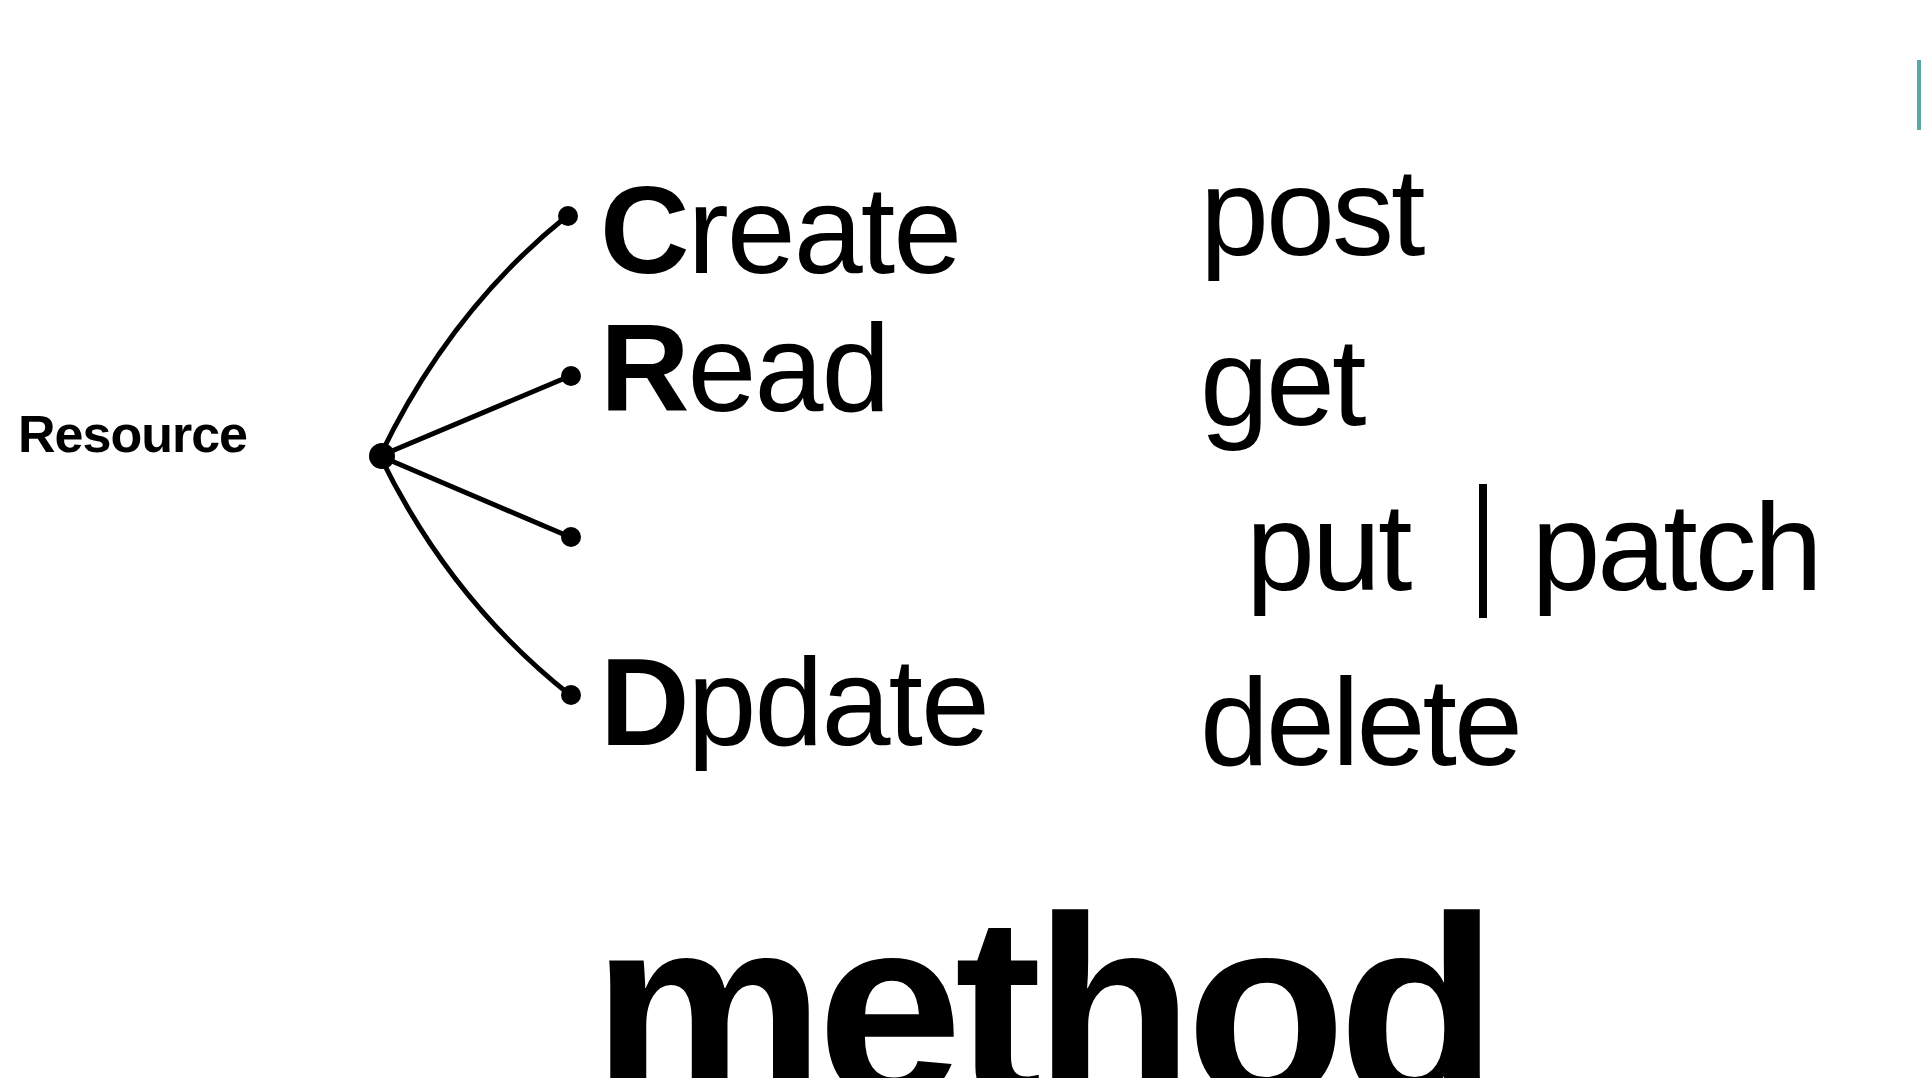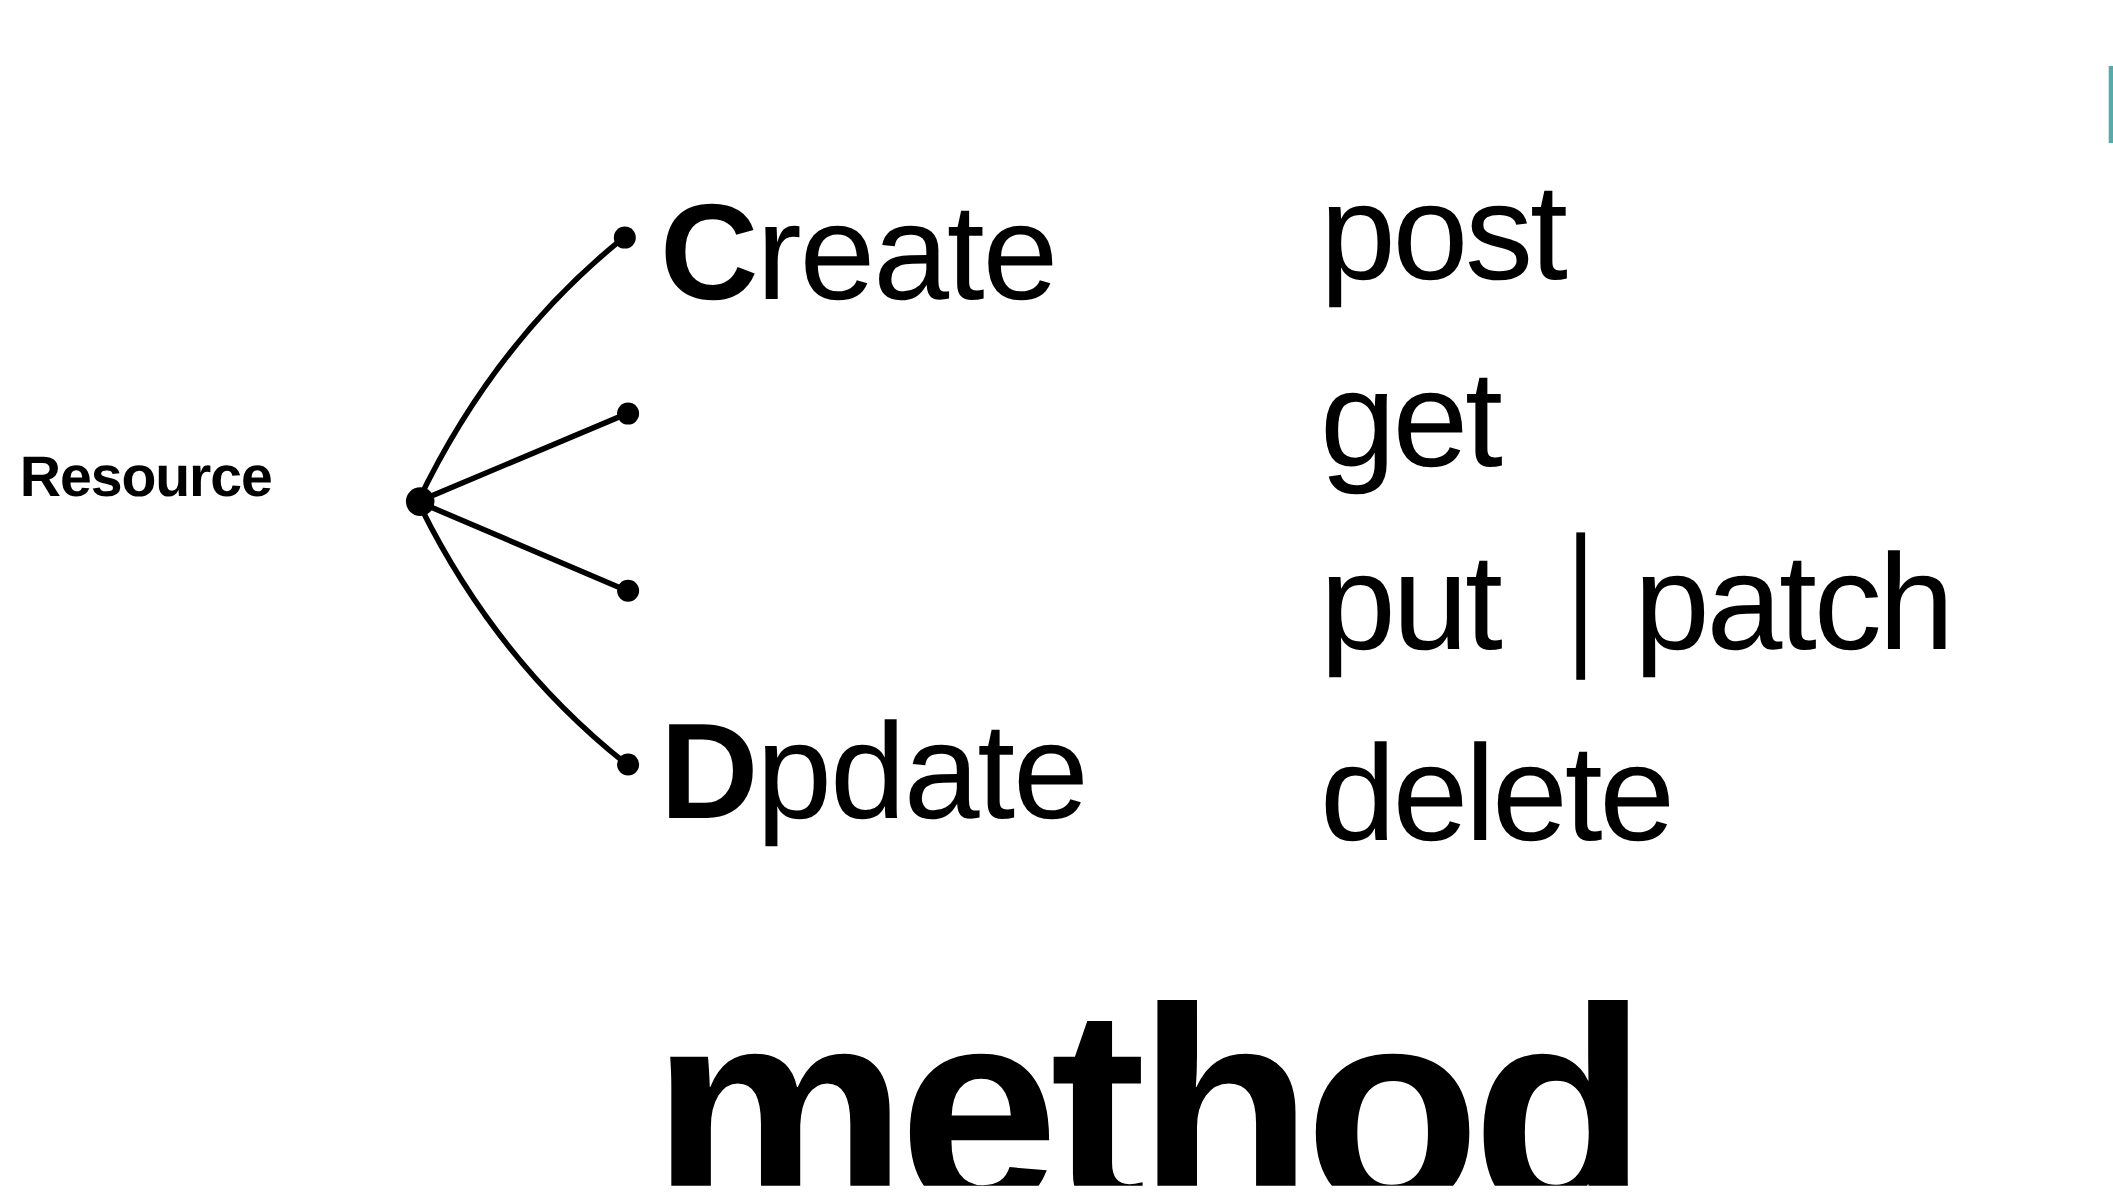--- a/index.html
+++ b/index.html
@@ -35,23 +35,24 @@
       <circle cx="568" cy="216" r="10"></circle>
       <circle cx="571" cy="376" r="10"></circle>
       <circle cx="571" cy="537" r="10"></circle>
       <circle cx="571" cy="695" r="10"></circle>
     </g>
   </svg>
 
   <div class="resource">Resource</div>
 
   <div class="op" style="top:148px;margin-top:20px;"><span class="initial">C</span><span>reate</span></div>
+  <div class="op" style="top:306px;"><span class="initial">R</span><span>ead</span></div>
   <div class="op" style="top:640px;"><span class="initial">D</span><span>pdate</span></div>
 
   <div class="verb" style="top:150px;text-align:right;">post</div>
   <div class="verb" style="top:320px;text-align:right;">get</div>
-  <div class="verb" style="top:484px;"><span>put</span><span class="sep"></span><span>patch</span></div>
+  <div class="verb" style="top:484px;margin-left:46px;"><span>put</span><span class="sep"></span><span>patch</span></div>
   <div class="verb" style="top:660px;">delete</div>
 
   <div class="method">method</div>
 </div>
 
 <div class="edge-accent"></div>
 
 </body></html>

